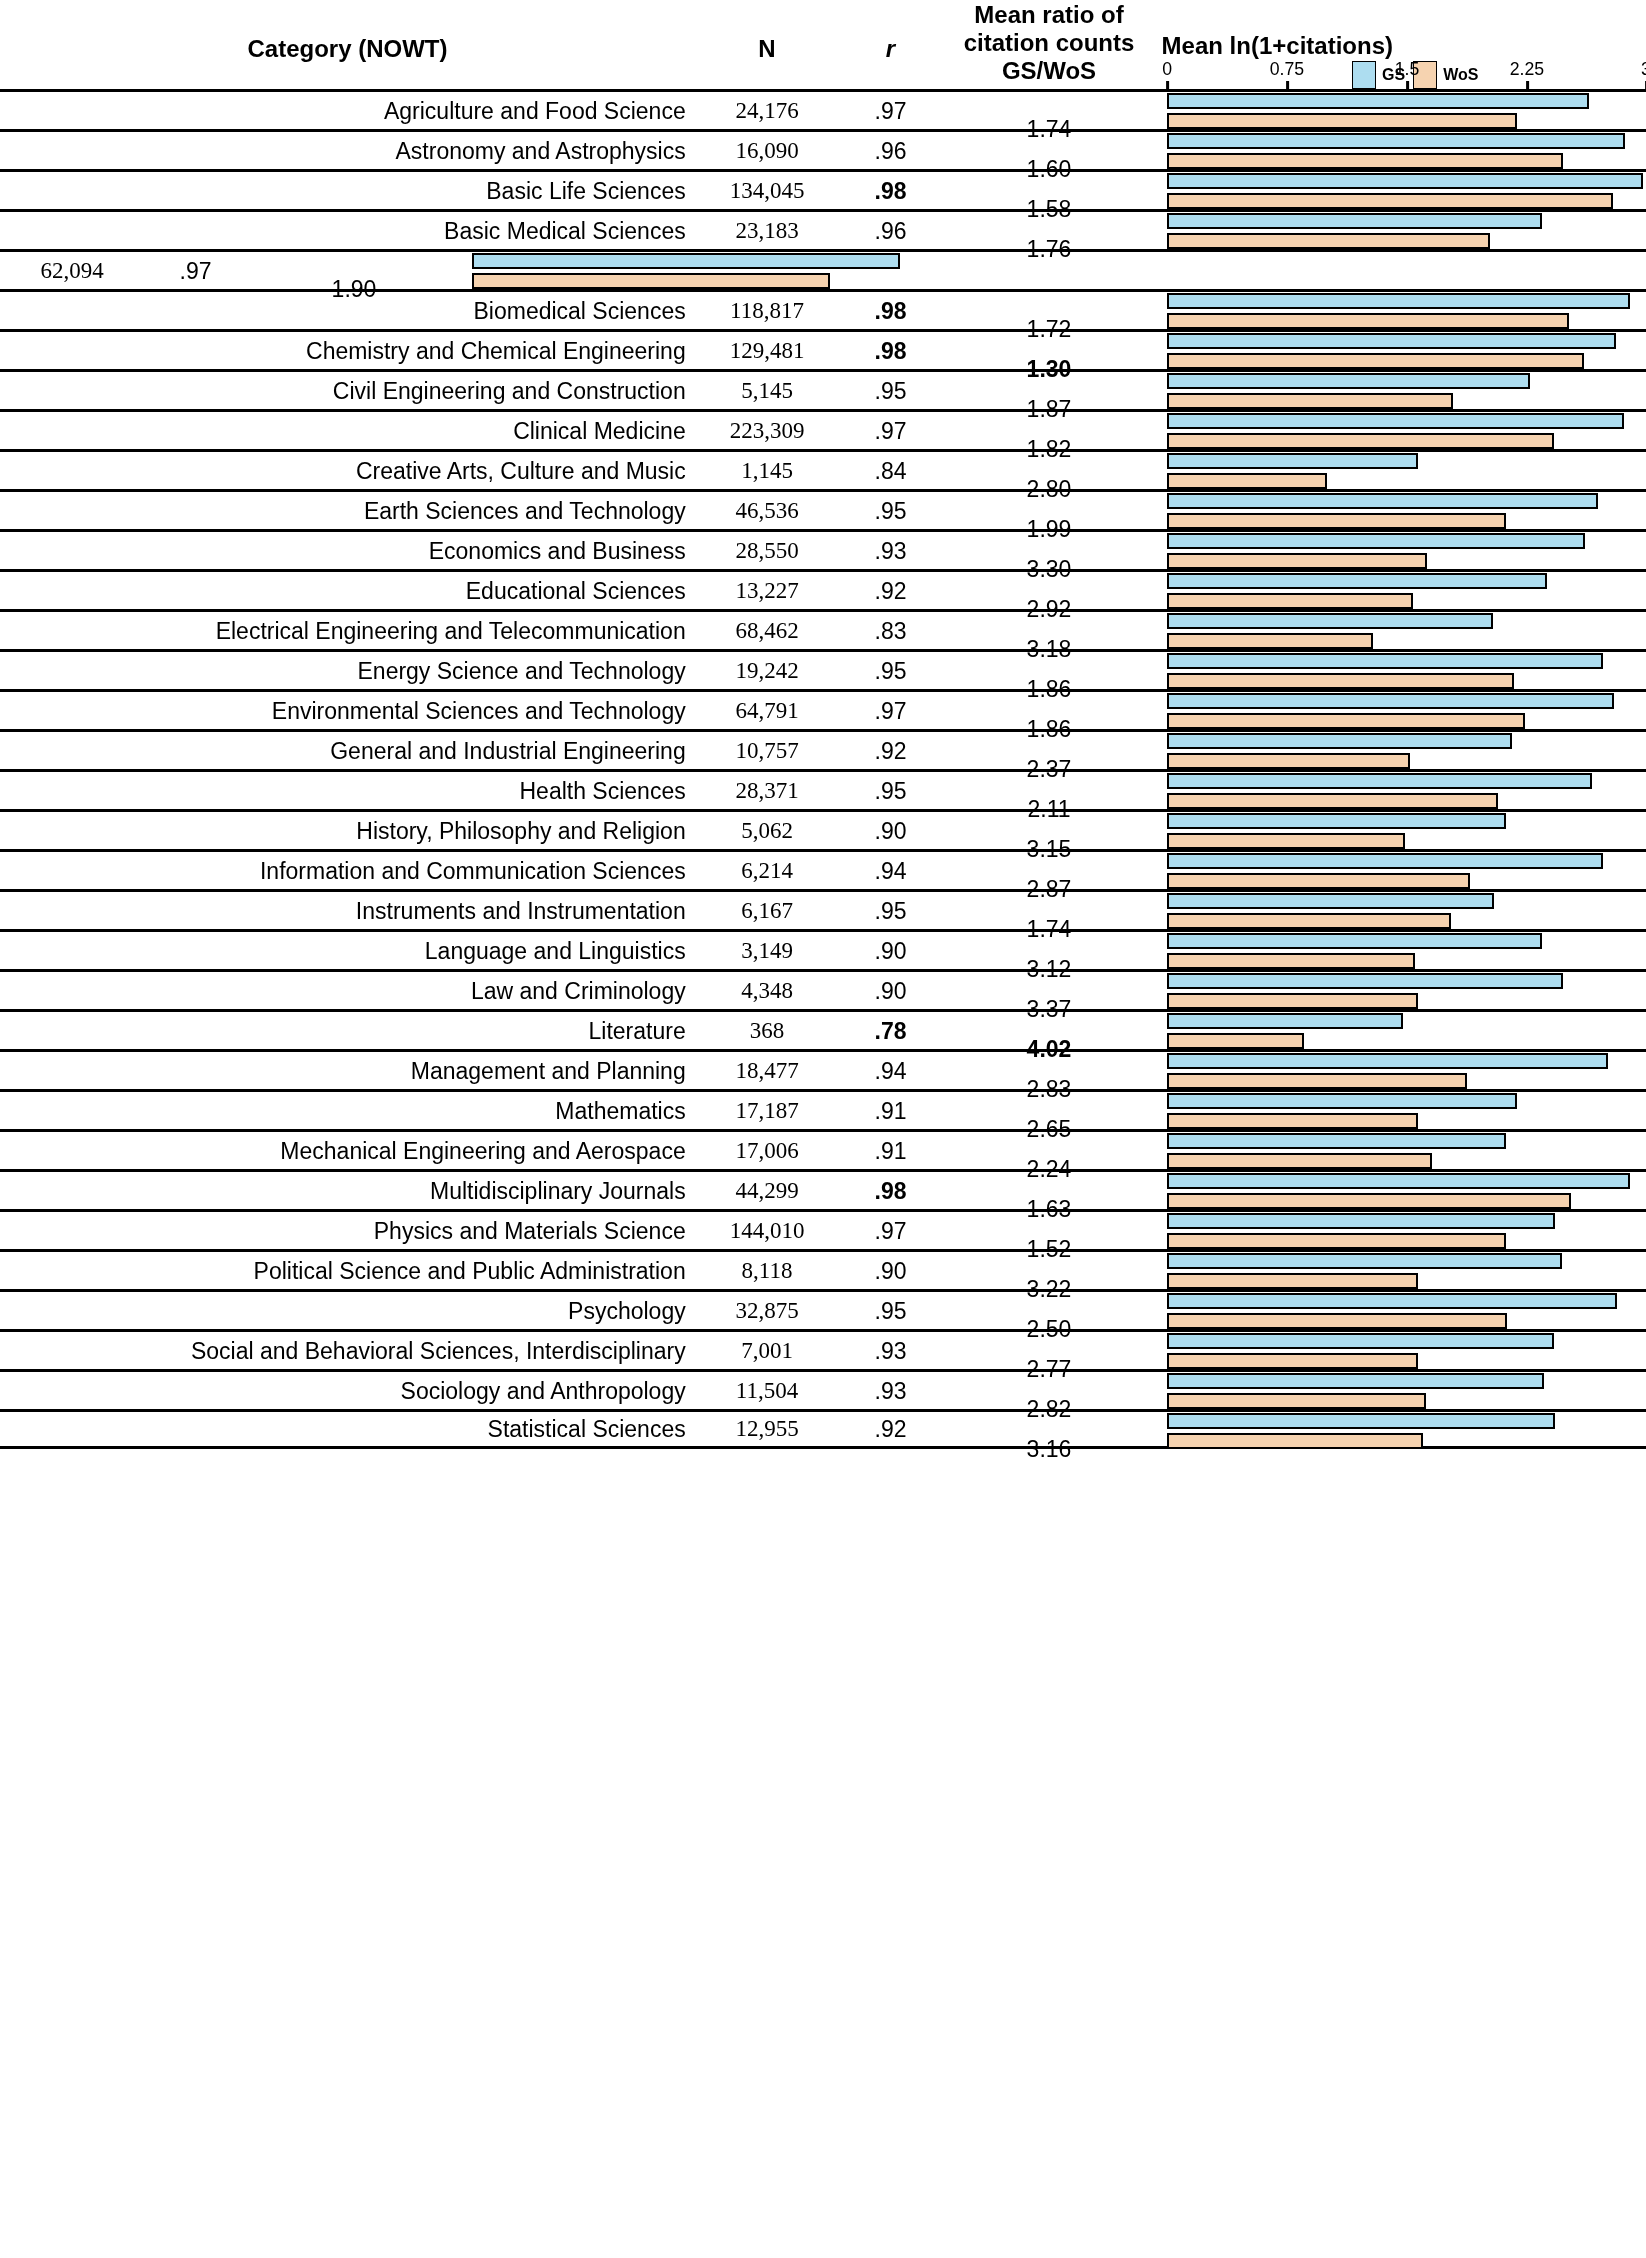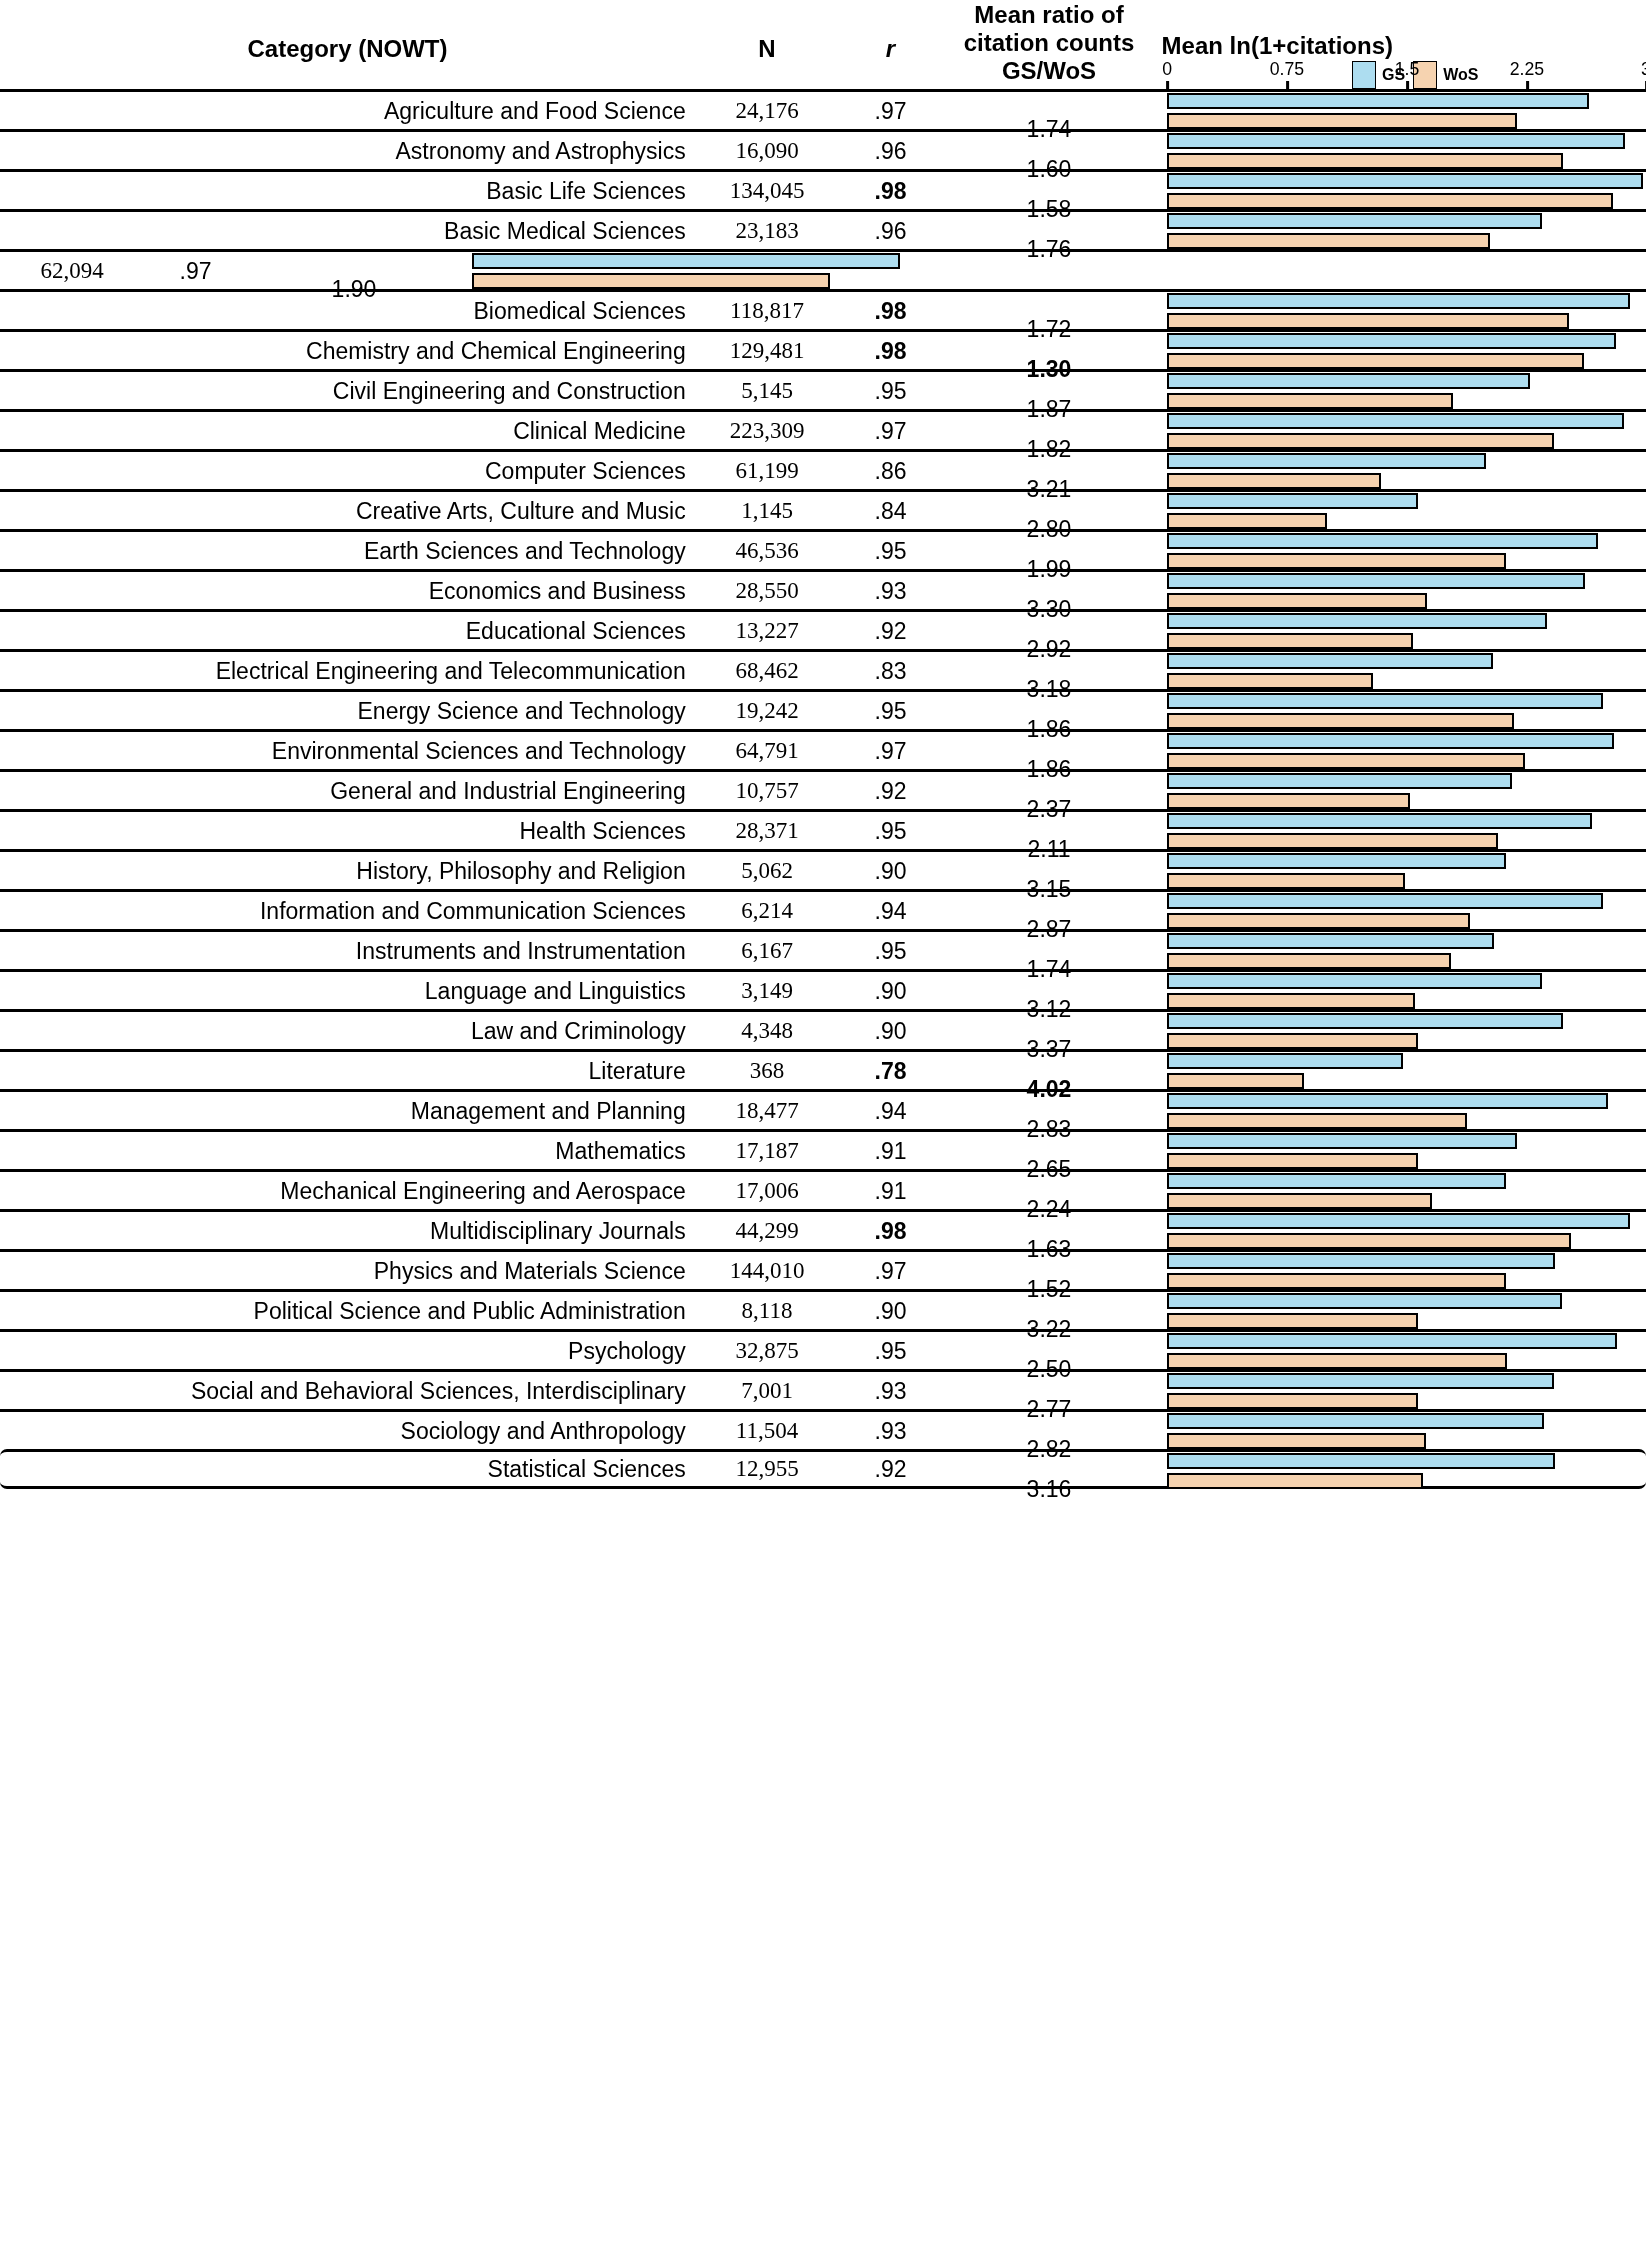--- a/index.html
+++ b/index.html
@@ -101,21 +101,21 @@
   
   .tbl { width: 1646px; }
   .row {
     display: flex;
     align-items: stretch;
     height: 40px;
     border-top: 3.7px solid #000;
     border-bottom: 0;
   }
   .row:first-child { border-top: 3.7px solid #000; }
-  .row.last { border-bottom: 3.7px solid #000; border-radius: 7px; }
+  .row.last { border-bottom: 3.7px solid #000; }
 
   .c {
     display: flex;
     align-items: center;
     font-size: 23px;
     line-height: 24px;
   }
   .c-cat   { width: 695px; justify-content: flex-end; padding-right: 9.3px; white-space: nowrap; }
   .c-n     { width: 144px; justify-content: center; font-family: Liberation Serif, serif; }
   .c-r     { width: 103px; justify-content: center; }
@@ -279,32 +279,20 @@
         <div class="c c-r">.97</div>
         <div class="c c-ratio">1.82</div>
         <div class="c c-chart">
           <div class="barbox">
             <div class="bar bar-gs" style="width: 457px;"></div>
             <div class="bar bar-wos" style="width: 387px;"></div>
           </div>
         </div>
       </div>
       <div class="row">
-        <div class="c c-cat">Computer Sciences</div>
-        <div class="c c-n">61,199</div>
-        <div class="c c-r">.86</div>
-        <div class="c c-ratio">3.21</div>
-        <div class="c c-chart">
-          <div class="barbox">
-            <div class="bar bar-gs" style="width: 319px;"></div>
-            <div class="bar bar-wos" style="width: 214px;"></div>
-          </div>
-        </div>
-      </div>
-      <div class="row">
         <div class="c c-cat">Creative Arts, Culture and Music</div>
         <div class="c c-n">1,145</div>
         <div class="c c-r">.84</div>
         <div class="c c-ratio">2.80</div>
         <div class="c c-chart">
           <div class="barbox">
             <div class="bar bar-gs" style="width: 251px;"></div>
             <div class="bar bar-wos" style="width: 160px;"></div>
           </div>
         </div>

